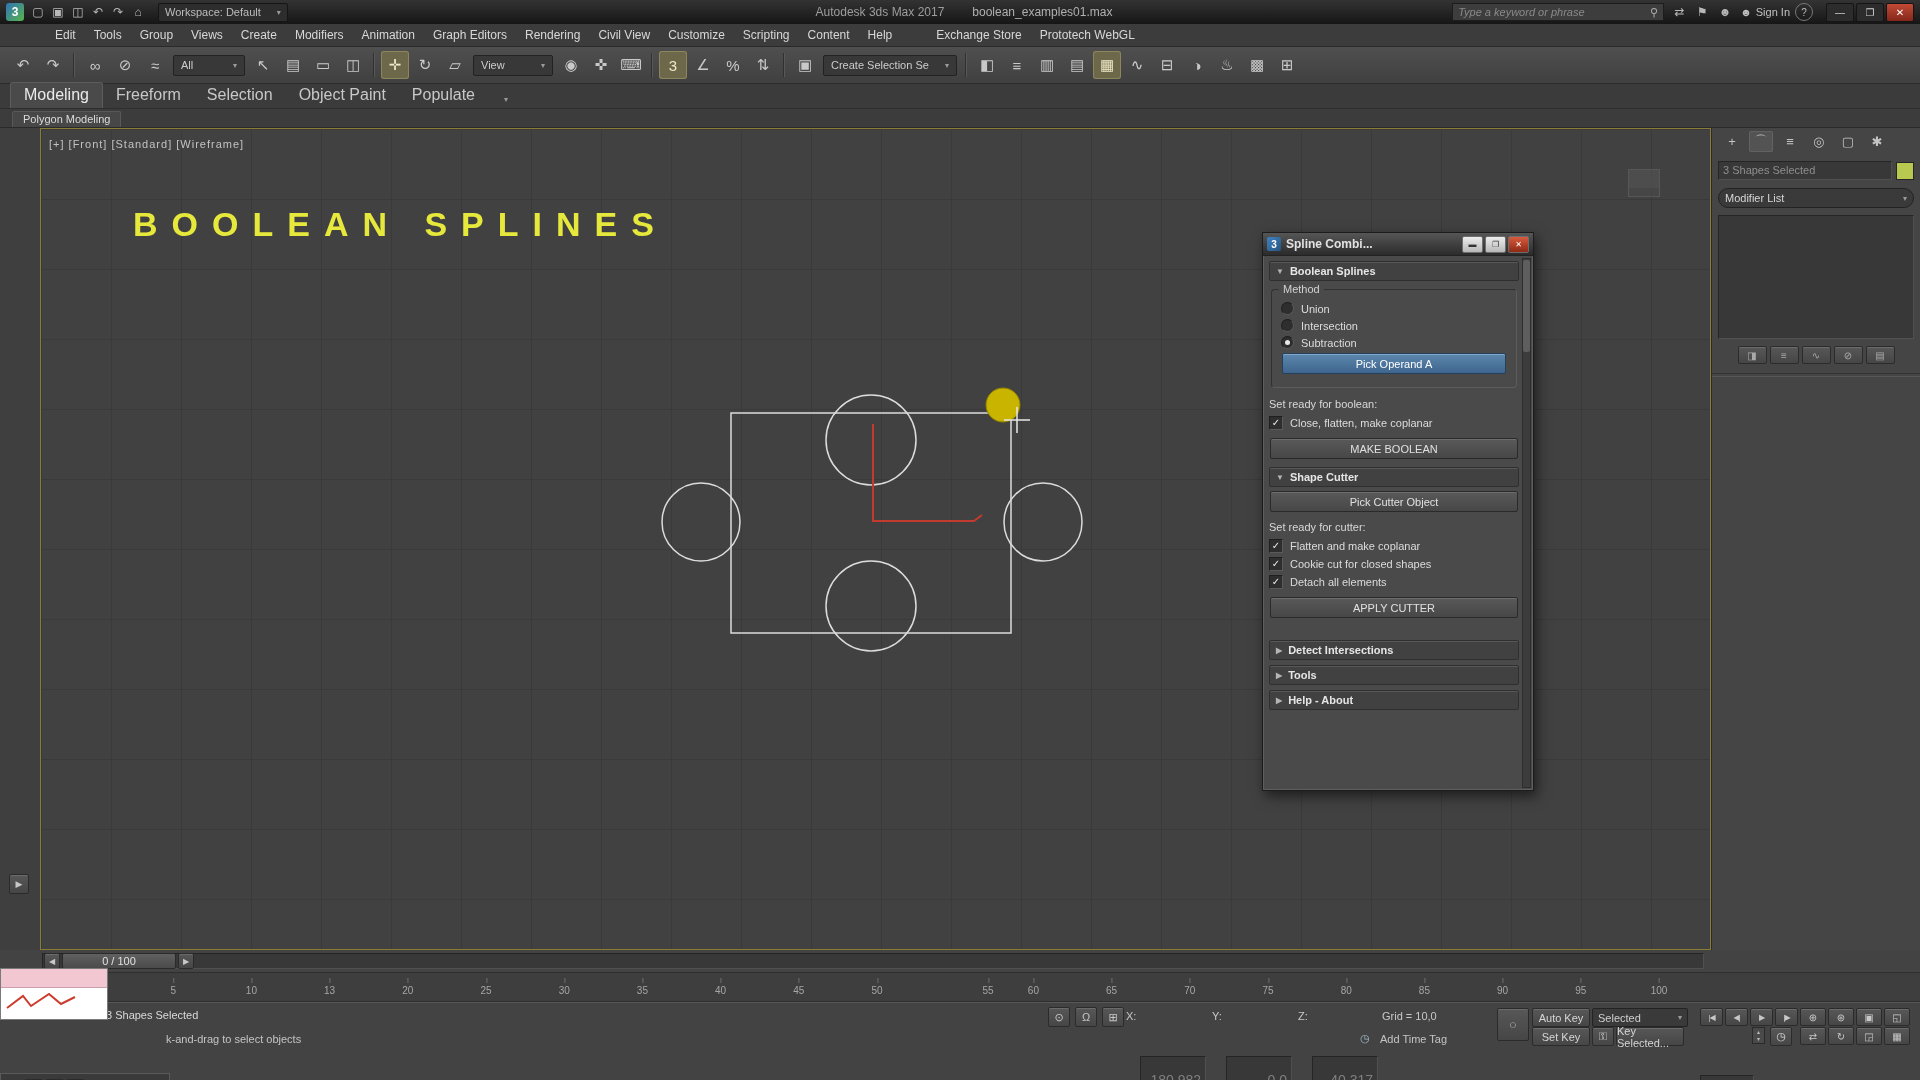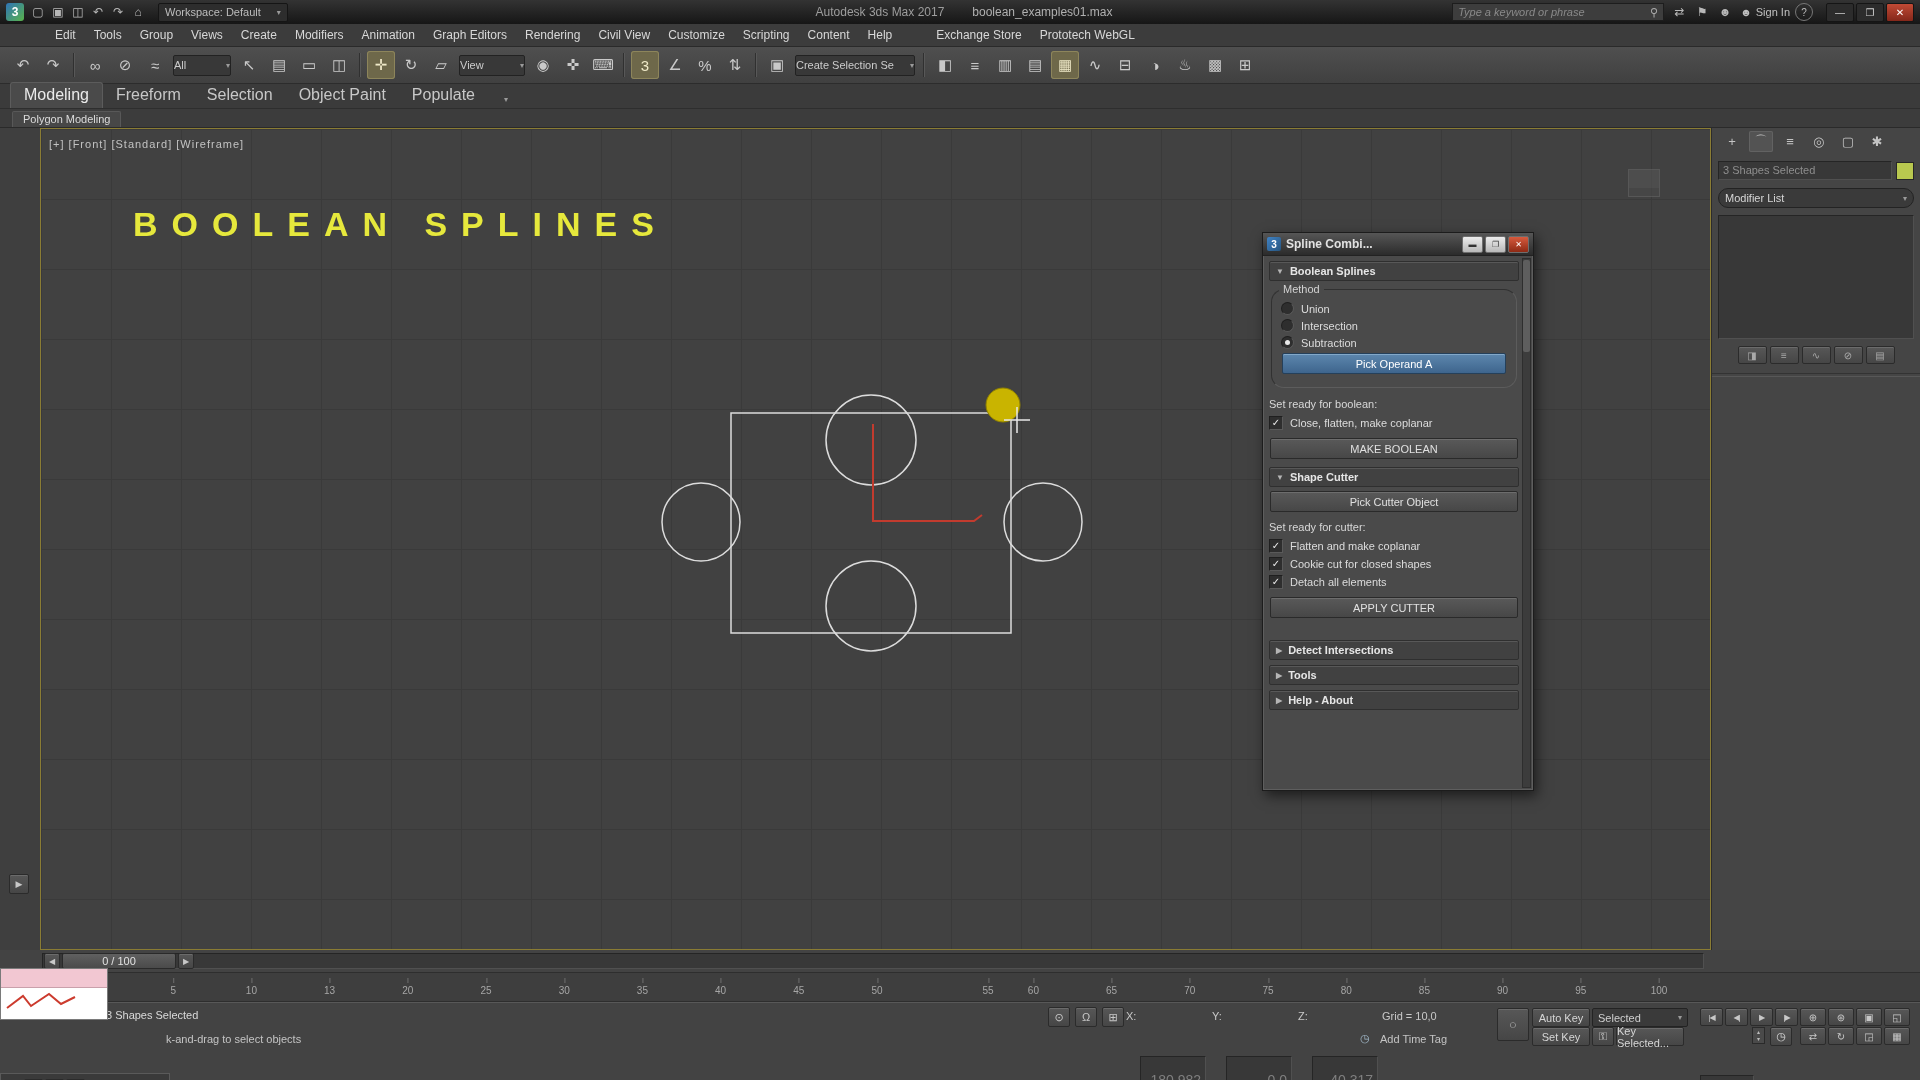--- a/index.html
+++ b/index.html
@@ -32,21 +32,21 @@
   .menu-item{padding:0 9px;line-height:22px;font-size:12px;color:#d8d8d8;}
   .menu-gap{margin-left:26px;}
   
   .toolbar{height:36px;background:linear-gradient(#4f4f4f,#404040);border-bottom:1px solid #2c2c2c;
            display:flex;align-items:center;padding:0 8px;}
   .tbtn{width:28px;height:28px;margin:0 1px;border-radius:3px;display:flex;align-items:center;
         justify-content:center;font-size:15px;color:#c9c9c9;}
   .tbtn.active{background:#6e684a;box-shadow:inset 0 0 0 1px #8d855b;color:#efe9c8;}
   .tsep{width:1px;height:24px;background:#303030;border-right:1px solid #585858;margin:0 5px;}
   .tdrop{height:19px;background:#383838;border:1px solid #222;border-radius:2px;display:flex;
-         align-items:center;justify-content:space-between;padding:0 0;font-size:11px;color:#cccccc;margin:0 3px;}
+         align-items:center;justify-content:space-between;padding:0 7px;font-size:11px;color:#cccccc;margin:0 3px;}
   
   .ribbon{height:24px;background:#3b3b3b;border-bottom:1px solid #2e2e2e;display:flex;align-items:flex-end;
           padding-left:10px;}
   .rtab{padding:3px 13px 4px;font-size:16px;color:#c8c8c8;}
   .rtab.active{background:#4a4a4a;border:1px solid #5c5c5c;border-bottom:none;border-radius:3px 3px 0 0;color:#eaeaea;}
   .rarrow{margin-left:10px;padding:4px 6px;font-size:8px;color:#9a9a9a;}
   .polymod{height:18px;background:#3c3c3c;border-bottom:1px solid #2a2a2a;display:flex;align-items:flex-end;}
   .pm-tab{margin-left:12px;background:#474747;border:1px solid #585858;border-bottom:none;border-radius:2px 2px 0 0;
           padding:1px 10px 2px;font-size:11px;color:#dcdcdc;}
   
@@ -84,21 +84,21 @@
   .dlg-btn{width:19px;height:15px;background:linear-gradient(#ececec,#b9b9b9);border:1px solid #6e6e6e;
            border-radius:2px;color:#333;font-size:8px;display:flex;align-items:center;justify-content:center;}
   .dlg-btn.close{background:linear-gradient(#d75a3d,#8e2914);color:#fff;}
   .dlg-body{flex:1;position:relative;padding:5px 14px 6px 6px;display:flex;flex-direction:column;font-size:11px;}
   .dlg-scroll{position:absolute;right:2px;top:2px;bottom:2px;width:7px;background:#3c3c3c;border:1px solid #2e2e2e;}
   .dlg-thumb{position:absolute;left:0;right:0;top:1px;height:92px;background:#5e5e5e;border-radius:2px;}
   .roll{height:18px;background:#414141;border:1px solid #2f2f2f;box-shadow:inset 0 1px 0 #585858;border-radius:2px;
         display:flex;align-items:center;gap:6px;padding:0 6px;font-weight:bold;color:#e6e6e6;margin-top:4px;}
   .roll .arr{font-size:8px;color:#b5b5b5;}
   .grp{margin:8px 2px 5px;padding:8px 9px 9px;border:1px solid;border-color:#313131 #5c5c5c #5c5c5c #313131;
-       border-radius:13px;position:relative;}
+       border-radius:4px;position:relative;}
   .grp-label{position:absolute;top:-7px;left:7px;background:#4a4a4a;padding:0 4px;color:#d2d2d2;}
   .radio-row{display:flex;align-items:center;gap:7px;margin:4px 0;color:#dcdcdc;}
   .radio{width:11px;height:11px;border-radius:50%;background:#2e2e2e;border:1px solid;
          border-color:#1f1f1f #5a5a5a #5a5a5a #1f1f1f;position:relative;flex:0 0 auto;}
   .radio.sel::after{content:"";position:absolute;inset:3px;border-radius:50%;background:#e9e9e9;}
   .btn{height:19px;background:linear-gradient(#595959,#474747);border:1px solid #2a2a2a;
        box-shadow:inset 0 1px 0 #6d6d6d;border-radius:2px;color:#e0e0e0;font-size:11px;
        display:flex;align-items:center;justify-content:center;margin:4px 1px;}
   .btn.blue{background:linear-gradient(#5d87ae,#3e658d);box-shadow:inset 0 1px 0 #82a8c9;border-color:#25405a;color:#ffffff;}
   .lbl{color:#d8d8d8;margin:5px 0 2px;}

